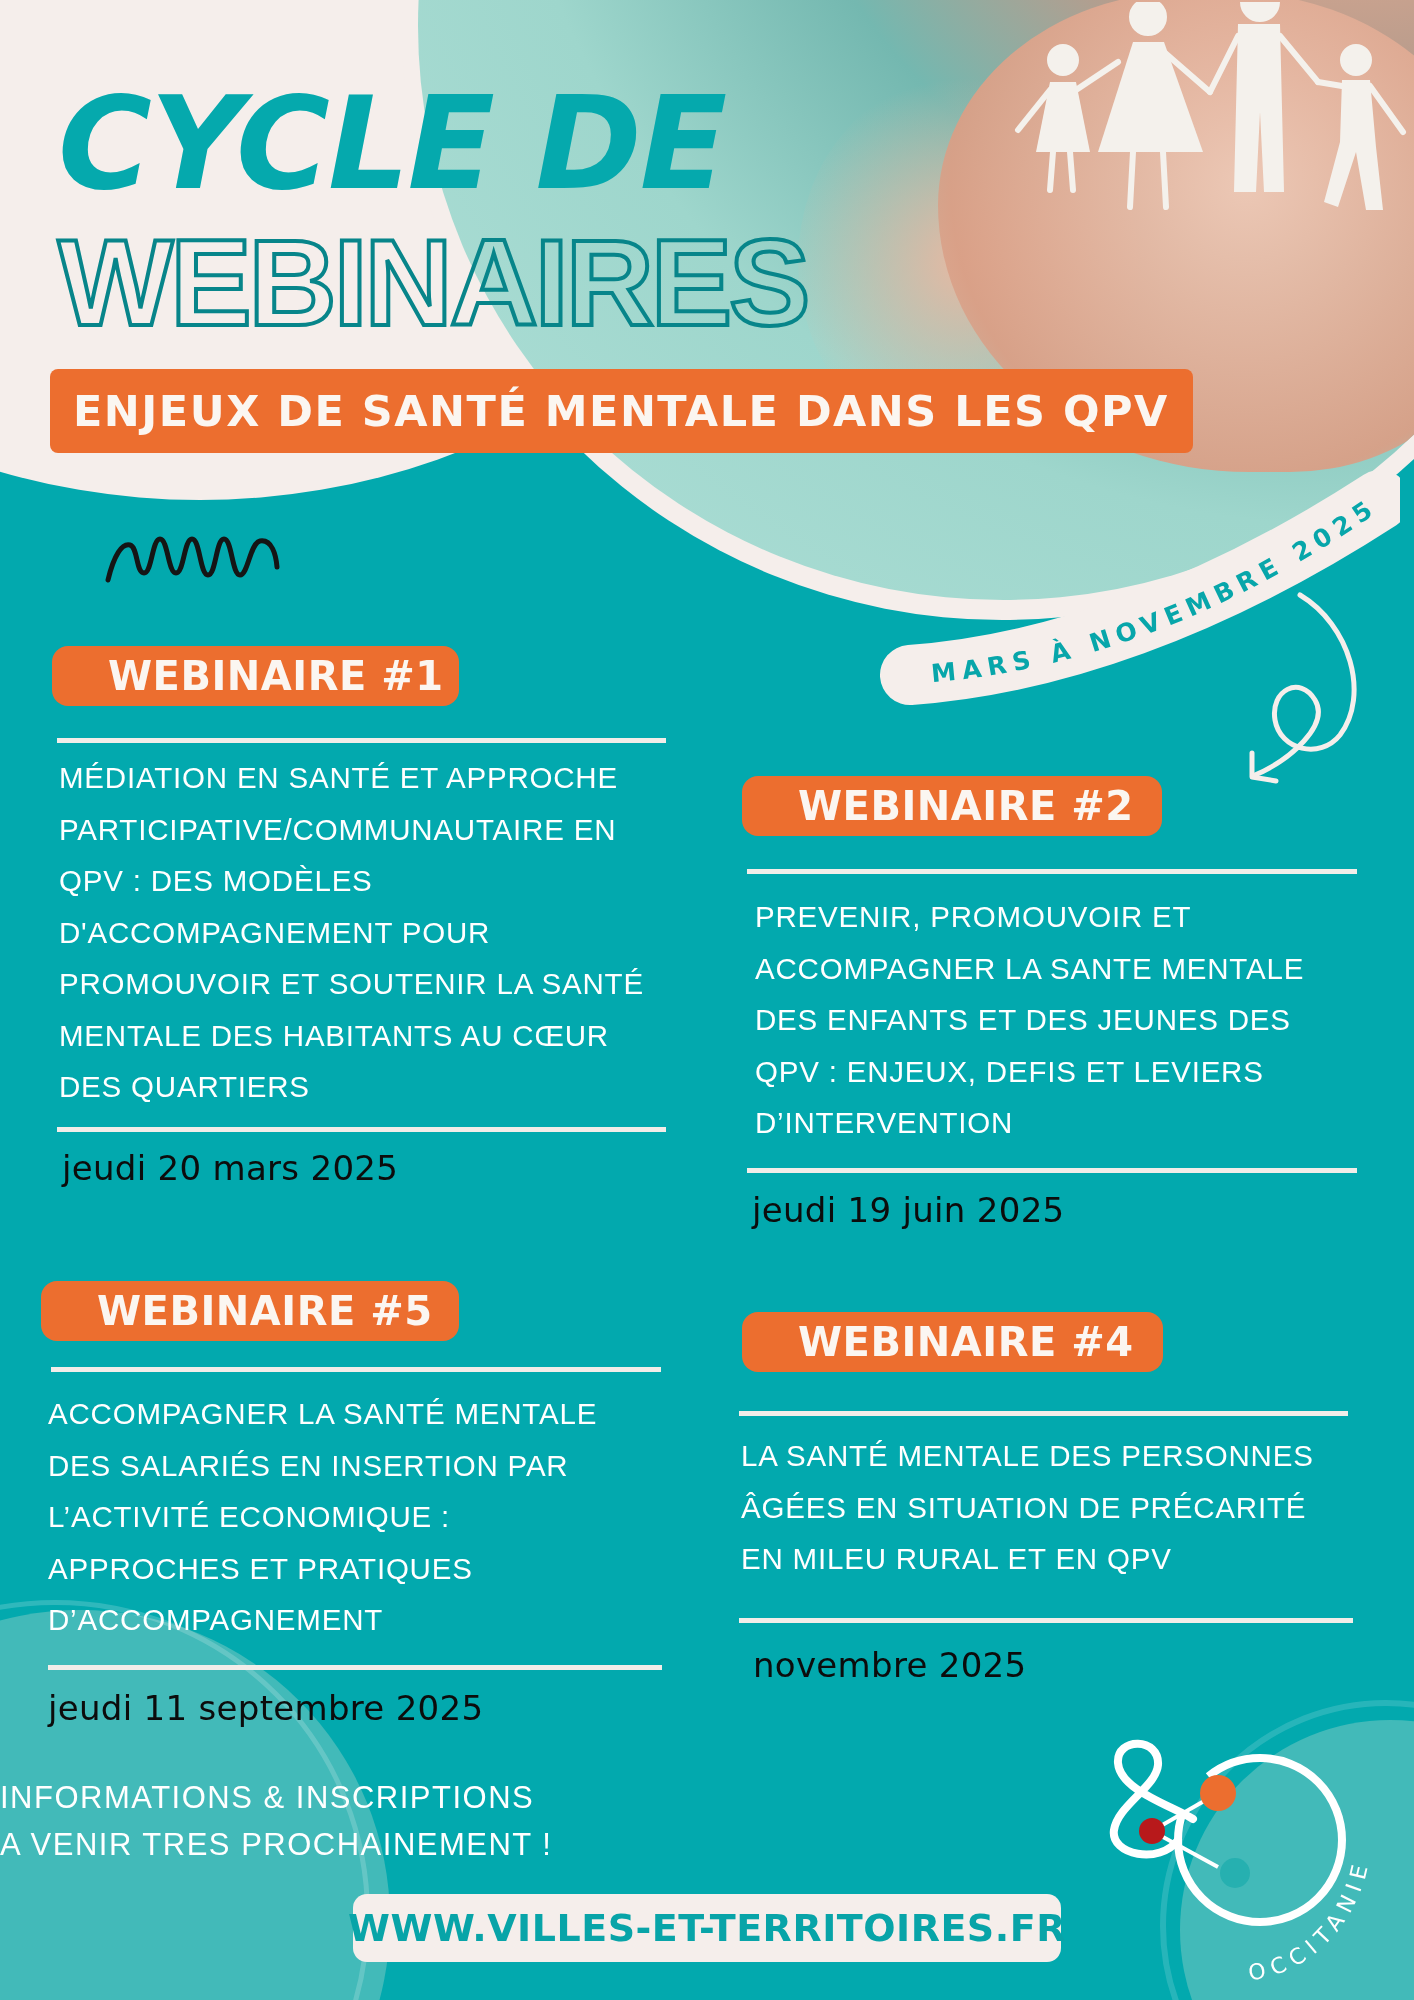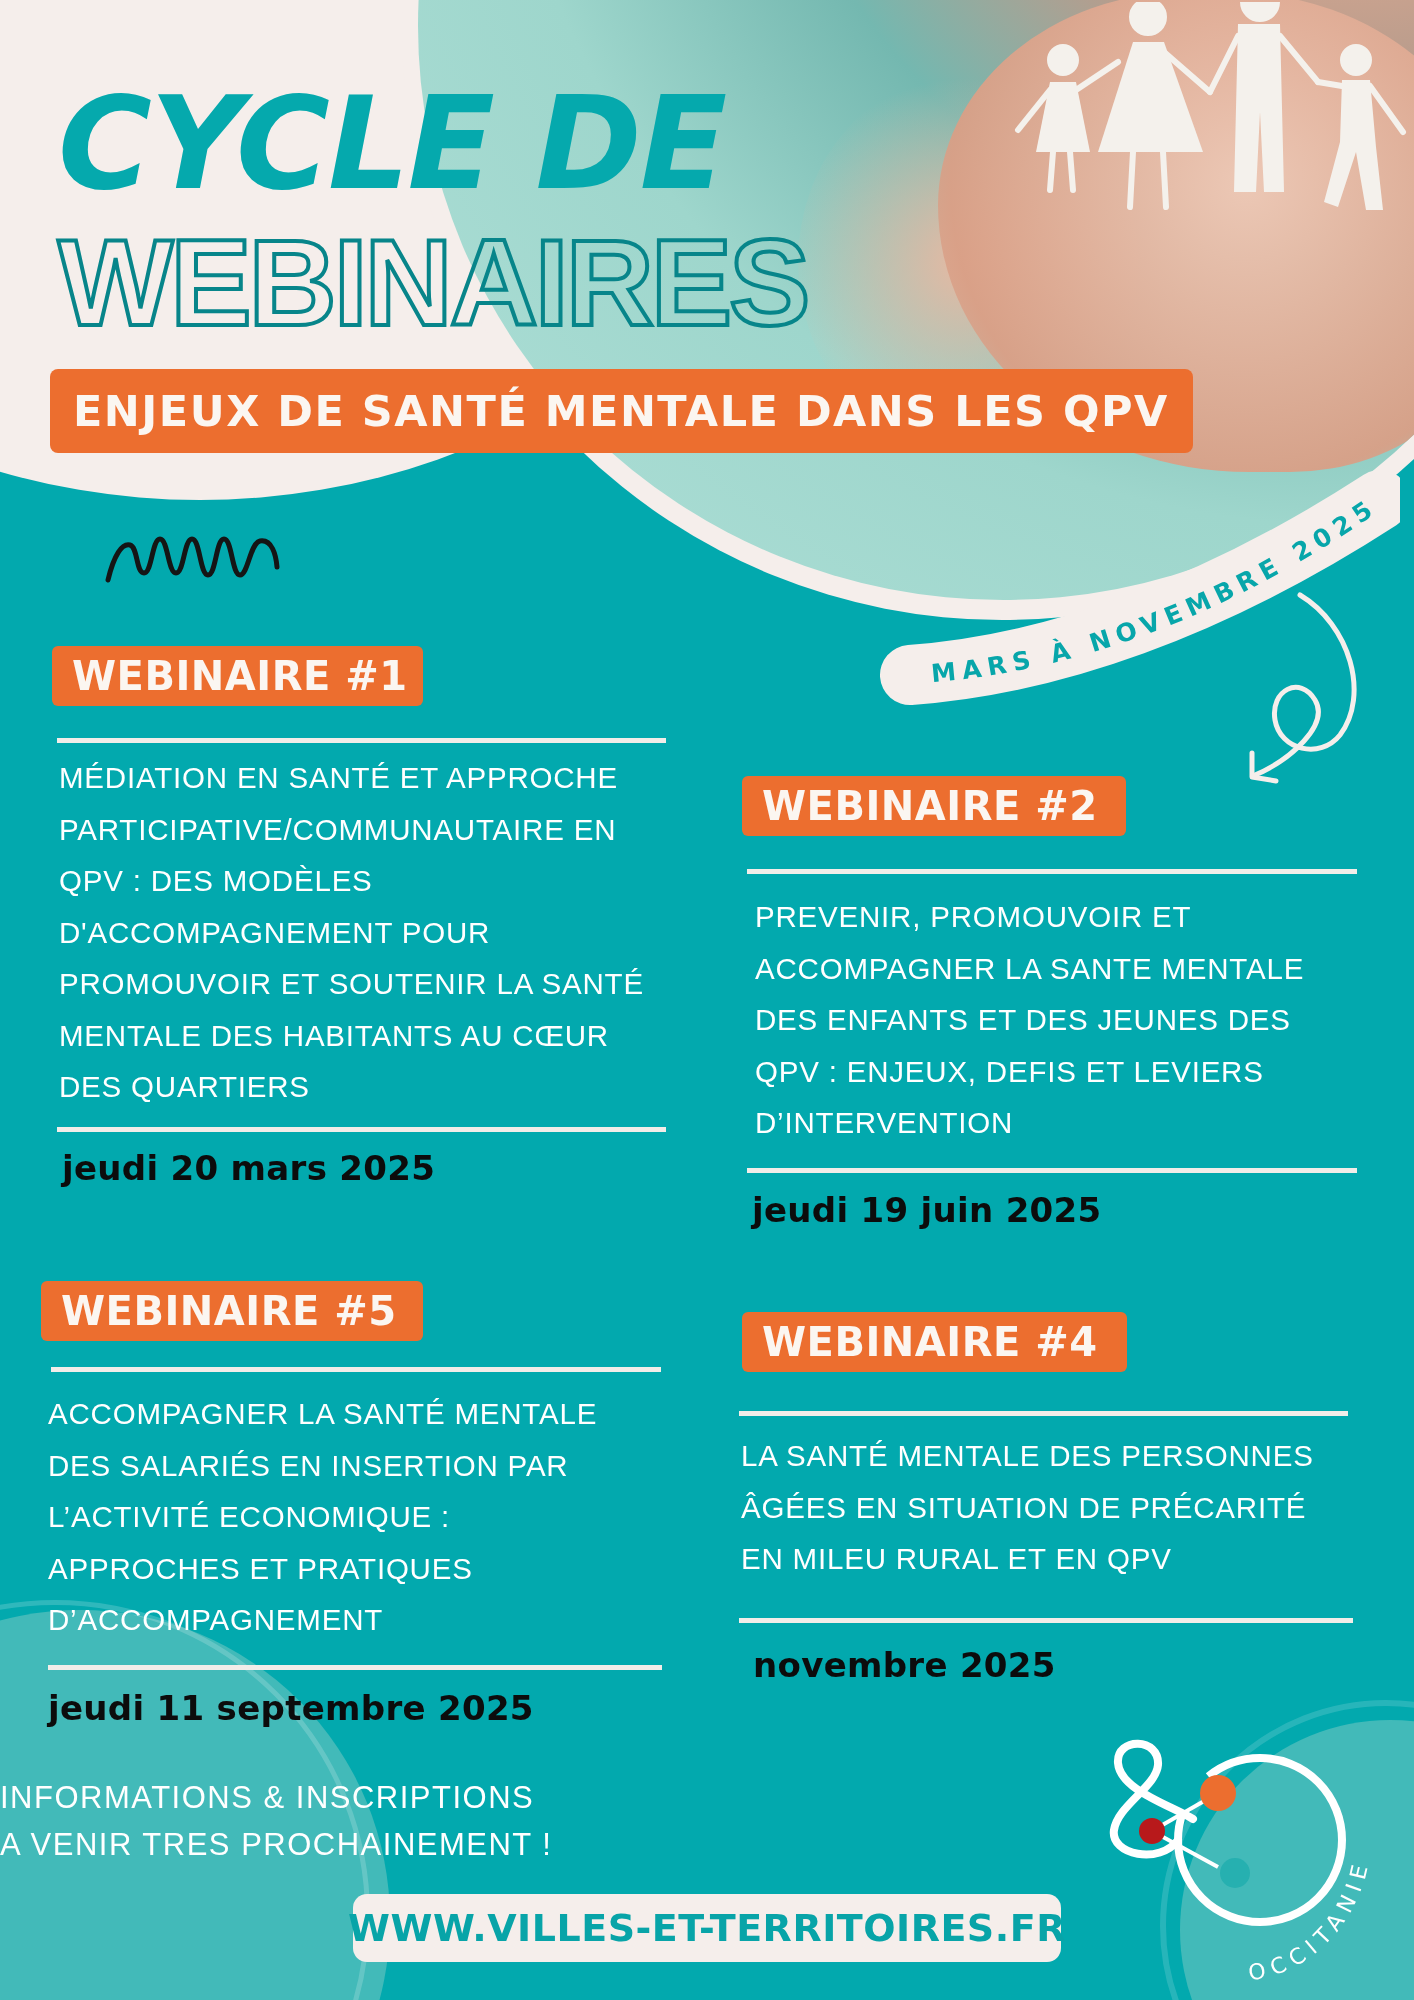--- a/index.html
+++ b/index.html
@@ -19,25 +19,25 @@
 
   .title1 { position:absolute; left:58px; top:80px; font-family:"DejaVu Sans", sans-serif; font-weight:bold; font-size:128px; letter-spacing:-2px; color:#05a9ad; line-height:1; white-space:nowrap;font-style:italic; }
   .title2 { position:absolute; left:58px; top:222px; font-family:Liberation Sans, sans-serif; font-weight:bold; font-size:122px; letter-spacing:-3px; color:transparent; -webkit-text-stroke:4px #07858a; line-height:1; white-space:nowrap; }
   .banner { position:absolute; left:50px; top:369px; width:1143px; height:84px; background:#ec6e2f; border-radius:8px; display:flex; align-items:center; }
   .banner span { margin-left:23px; font-family:"DejaVu Sans", sans-serif; font-weight:bold; font-size:43px; letter-spacing:1.5px; color:#fbf6f1; white-space:nowrap; }
 
   .squiggle { position:absolute; left:100px; top:525px; width:200px; height:62px; }
   .period { position:absolute; left:880px; top:450px; width:520px; height:260px; }
   .arrow { position:absolute; left:1230px; top:585px; width:160px; height:200px; }
 
-  .tag { position:absolute; height:60px; background:#ec6e2f; border-radius:6px; display:flex; align-items:center; }
+  .tag { position:absolute; height:60px; background:#ec6e2f; border-radius:16px; display:flex; align-items:center;padding-left:36px; }
   .tag span { margin-left:20px; font-family:"DejaVu Sans", sans-serif; font-weight:bold; font-size:40px; color:#fbf6f1; letter-spacing:0.5px; white-space:nowrap; }
   .rule { position:absolute; height:5px; background:#f2ede9; }
   .desc { position:absolute; font-family:"Liberation Sans", sans-serif; font-size:29.5px; color:#ffffff; line-height:51.5px; letter-spacing:0.8px; white-space:pre-line; }
-  .date { position:absolute; font-family:"DejaVu Sans", sans-serif; font-weight:bold; font-size:34px; color:#0c0c0c; white-space:nowrap; letter-spacing:.3px; }
+  .date { position:absolute; font-family:"DejaVu Sans", sans-serif; font-weight:normal; font-size:34px; color:#0c0c0c; white-space:nowrap; letter-spacing:.3px; }
 
   .info { position:absolute; left:0; width:1414px; text-align:left; font-family:"Liberation Sans", sans-serif; font-size:31px; color:#ffffff; letter-spacing:1.5px; }
   .url-pill { position:absolute; left:353px; top:1894px; width:708px; height:68px; background:#f5eeeb; border-radius:14px; display:flex; align-items:center; justify-content:center; }
   .url-pill span { font-family:"DejaVu Sans", sans-serif; font-weight:bold; font-size:38px; color:#08a4a8; letter-spacing:0.5px; white-space:nowrap; }
   .logo { position:absolute; left:1100px; top:1725px; width:300px; height:275px; }
 </style>
 </head>
 <body>
 
 <div class="poster">

